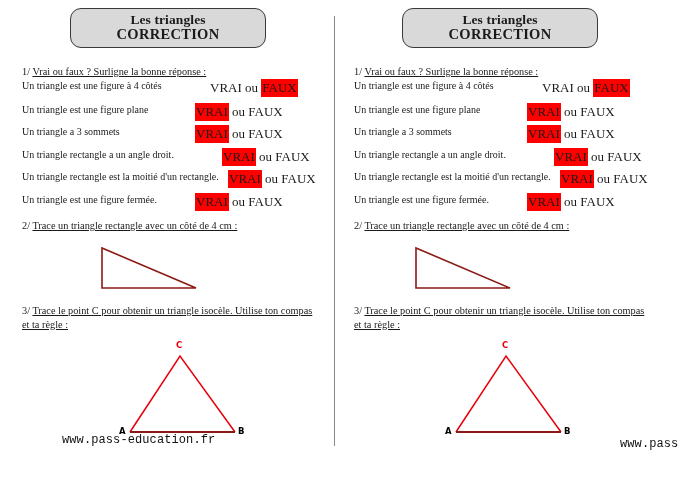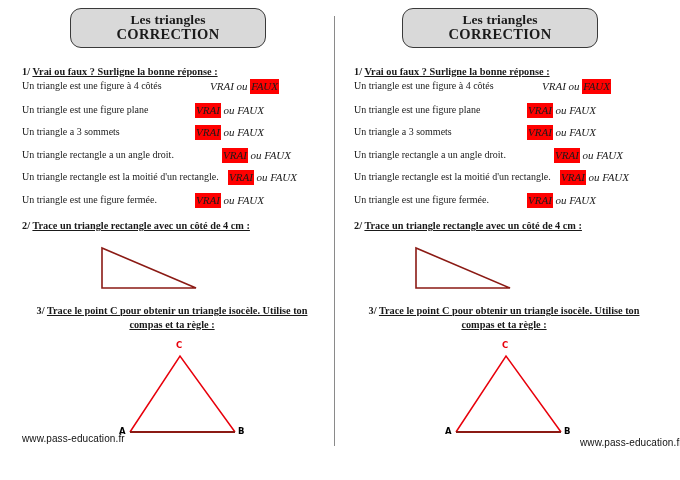--- a/index.html
+++ b/index.html
@@ -13,21 +13,20 @@
     overflow: hidden;
     font-family: "Liberation Serif", serif;
     color: #1a1a1a;
     position: relative;
   }
   .page {
     position: absolute;
     inset: 0;
     width: 680px;
     height: 480px;
-    text-align: center;
   }
   .divider {
     position: absolute;
     left: 334px;
     top: 16px;
     width: 1px;
     height: 430px;
     background: #8a8a8a;
   }
   .panel {
@@ -65,60 +64,60 @@
   .title-line2 {
     font-size: 14.5px;
     font-weight: bold;
     letter-spacing: 0.3px;
   }
 
   
   .heading {
     position: absolute;
     font-size: 10.3px;
-    font-weight: bold;
+    font-weight: normal;
     line-height: 1.32;
     white-space: nowrap;
   }
   .heading .num { text-decoration: none; }
   .heading .ul  { text-decoration: underline; }
   .heading.wrap { white-space: normal; width: 300px; }
 
   
   .qrow {
     position: absolute;
     font-size: 10px;
     line-height: 1;
     white-space: nowrap;
   }
   .qrow .stmt { }
   .ans {
     position: absolute;
-    font-size: 11px;
+    font-size: 13px;
     line-height: 1;
     white-space: nowrap;
-    font-style: italic;
   }
   .hl {
     background: #ff0000;
     color: #1a1a1a;
     padding: 1px 1px 2px 1px;
   }
 
   
   .fig { position: absolute; }
 
   
   .footer {
     position: absolute;
-    font-family: Liberation Sans, sans-serif;
-    font-size: 10px;
+    font-family: Liberation Mono, monospace;
+    font-size: 12px;
     color: #111111;
     letter-spacing: 0.1px;
     white-space: nowrap;
+    margin-left: 40px;
   }
   .vlabel {
     position: absolute;
     font-family: "DejaVu Sans", sans-serif;
     font-size: 8.5px;
     font-weight: bold;
     white-space: nowrap;
   }
   .vlabel.black { color: #000000; }
   .vlabel.red   { color: #e8000b; }

